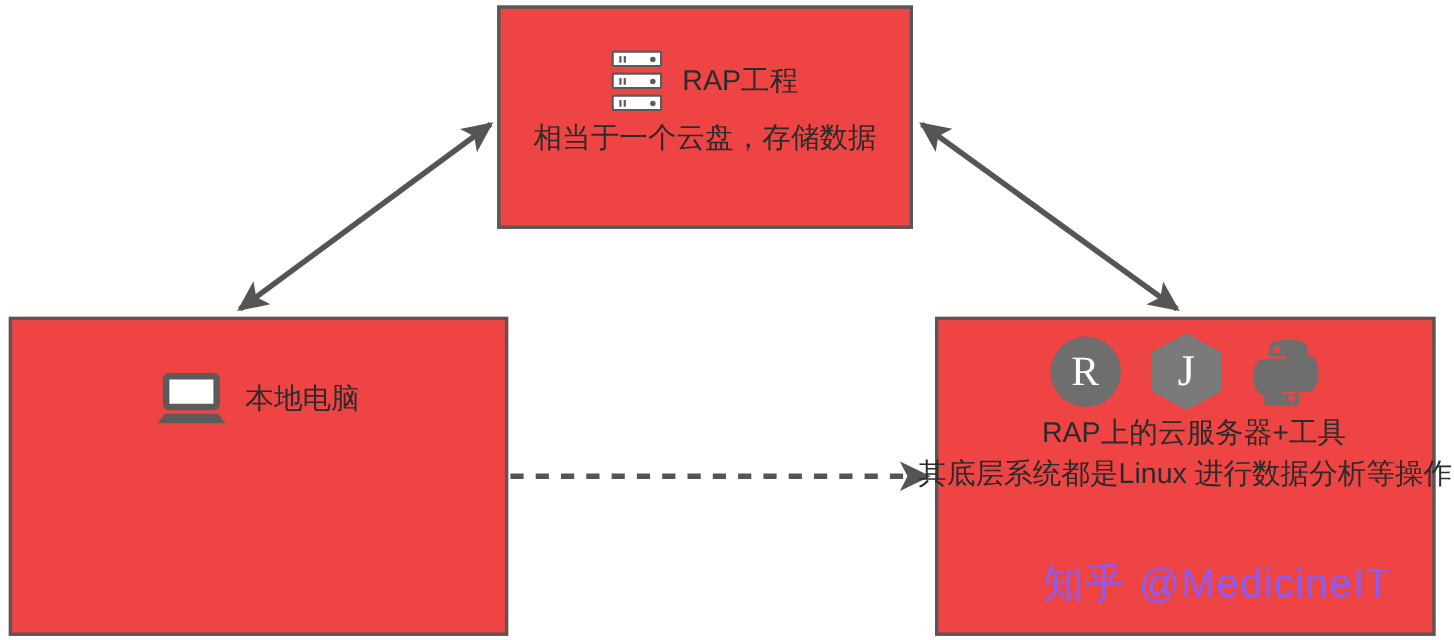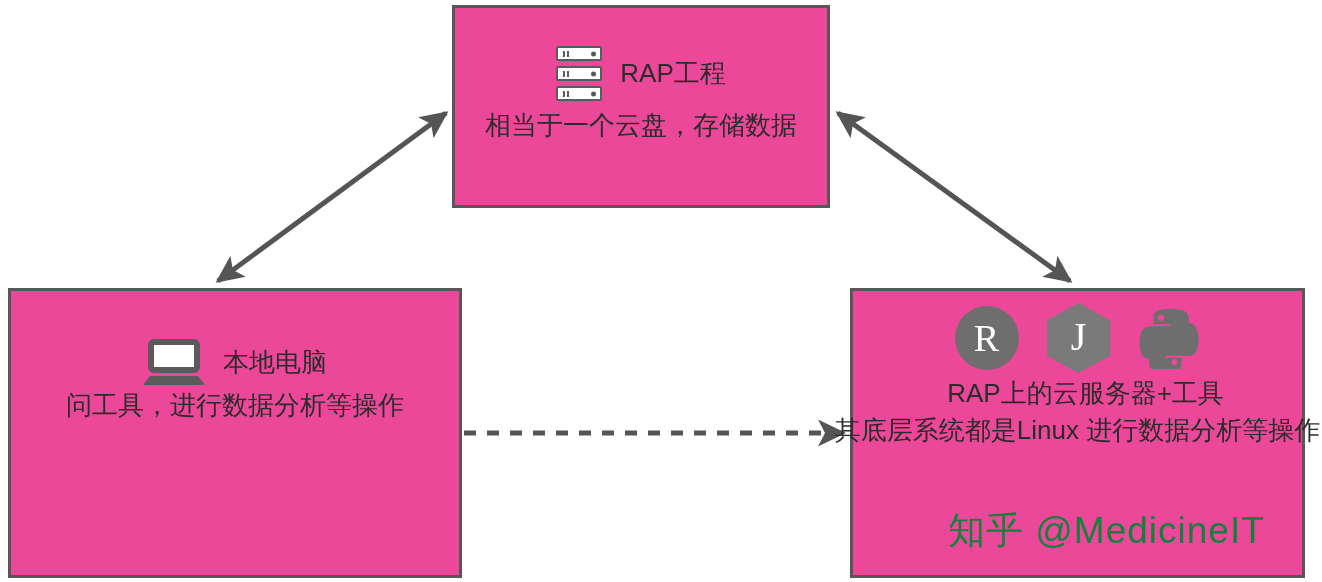--- a/index.html
+++ b/index.html
@@ -14,21 +14,21 @@
     background: #ffffff;
     font-family: "Liberation Sans", "DejaVu Sans", sans-serif;
     overflow: hidden;
   }
 
   
   .node-box {
     position: absolute;
     box-sizing: border-box;
     border: 3px solid #575757;
-    background: #ec4899;
+    background: #ef4444;
   }
   #box-rap     { left: 452px; top: 5px;   width: 378px; height: 203px; }
   #box-local   { left: 8px;   top: 288px; width: 454px; height: 290px; }
   #box-cloud   { left: 850px; top: 288px; width: 455px; height: 290px; }
 
   .box-inner {
     position: absolute;
     left: 0; right: 0;
     display: flex;
     flex-direction: column;
@@ -184,21 +184,21 @@
     width: 1322px; height: 582px;
     pointer-events: none;
   }
 
   
   #watermark {
     position: absolute;
     left: 948px;
     top: 506px;
     font-size: 37px;
-    color: #15803d;
+    color: #8b5cf6;
     white-space: nowrap;
     letter-spacing: 1px;
   }
 </style>
 </head>
 <body>
 
 <div id="canvas">
 
   <svg class="arrow-svg" viewBox="0 0 1322 582" xmlns="http://www.w3.org/2000/svg">
@@ -253,21 +253,20 @@
   <div class="node-box" id="box-local">
     <div class="box-inner">
       <div class="headline-row">
         <div class="laptop-icon">
           <div class="laptop-screen"></div>
           <div class="laptop-notch"></div>
           <div class="laptop-base"></div>
         </div>
         <div class="title-text">本地电脑</div>
       </div>
-      <div class="body-line">问工具，进行数据分析等操作</div>
     </div>
   </div>
 
   <div class="node-box" id="box-cloud">
     <div class="box-inner">
       <div class="logo-row">
         <div class="logo-r">R</div>
         <div class="logo-j">
           <div class="hex"></div>
           <div class="jglyph">J</div>

